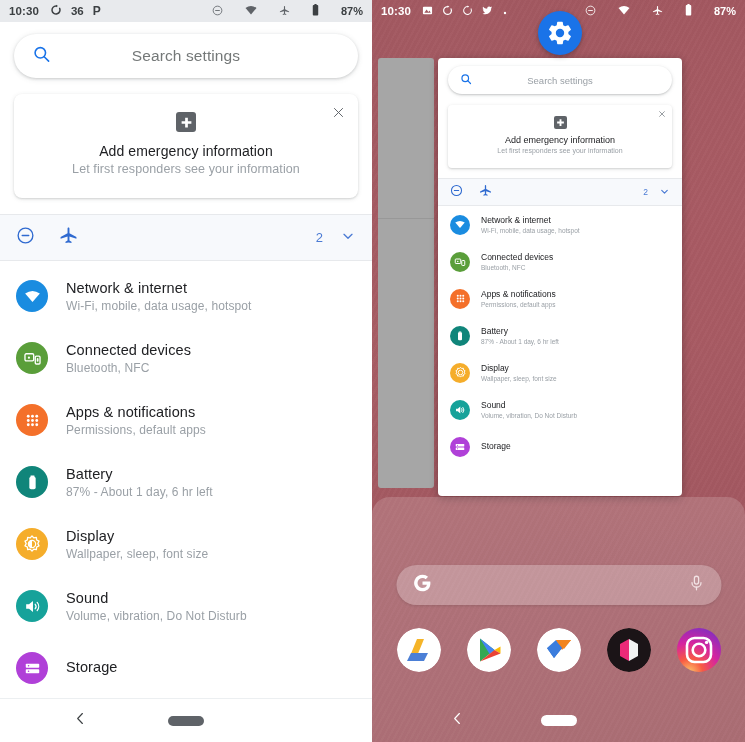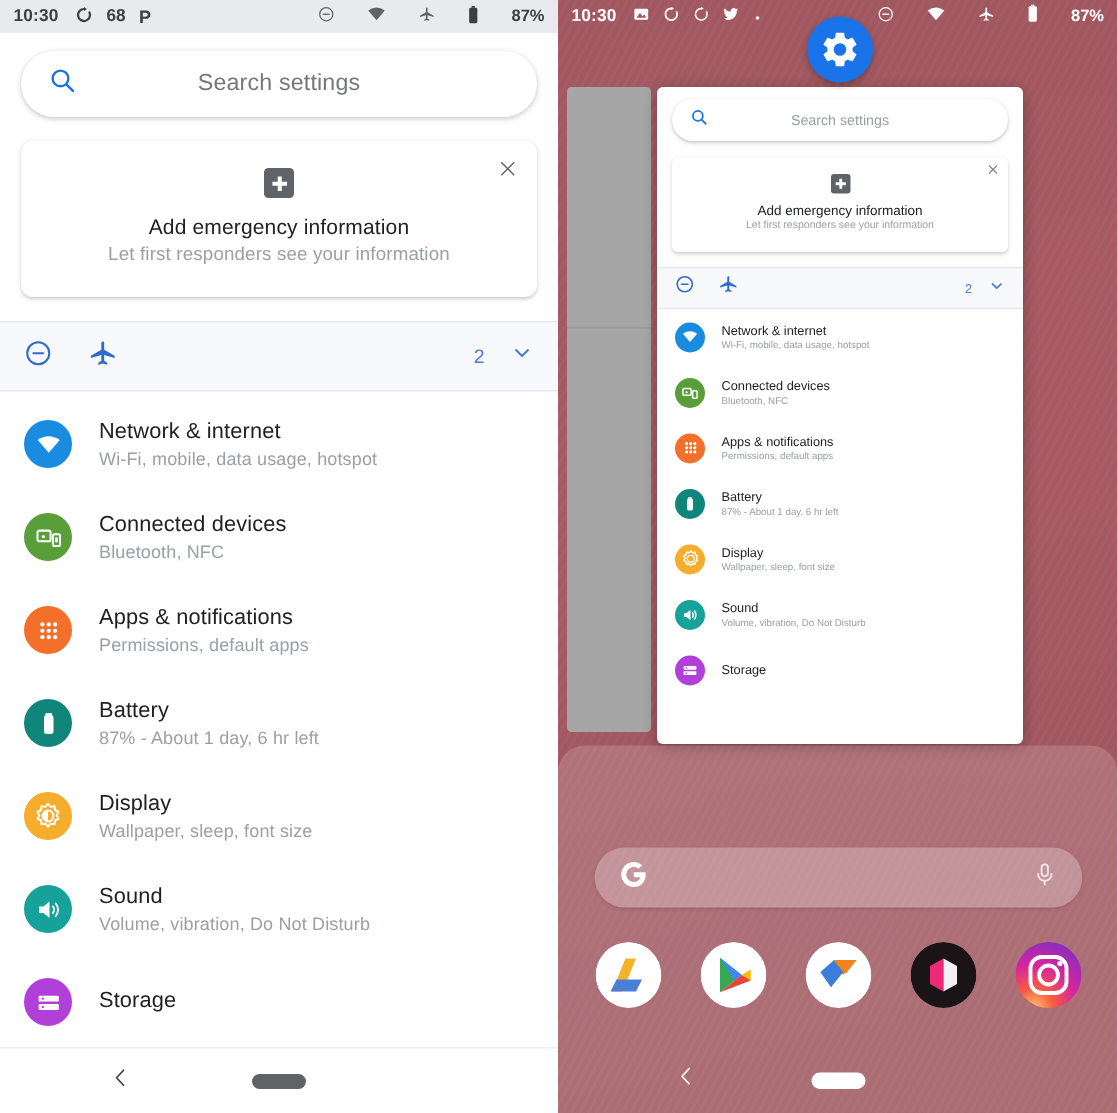--- a/index.html
+++ b/index.html
@@ -210,21 +210,21 @@
 
     <div class="statusbar-l">
       <span class="sb-clock">10:30</span>
       <span class="sb-left-icons">
         <span>
           <svg width="12" height="12" viewBox="0 0 24 24">
               <path d="M12 4a8 8 0 1 0 7.3 4.7" fill="none" stroke="#3c4043" stroke-width="3" stroke-linecap="round"></path>
               <path d="M12 1.5 L12 6.5 L16 4z" fill="#3c4043"></path>
             </svg>
         </span>
-        <span style="font-size:11.5px;color:#3c4043;font-weight:700">68</span>
+        <span style="font-size:11.5px;color:#3c4043;font-weight:700">36</span>
         <span style="font-size:12px;color:#3c4043;font-weight:700">P</span>
       </span>
       <span class="sb-right">
         <span>
           <svg width="11" height="11" viewBox="0 0 24 24">
               <circle cx="12" cy="12" r="9.5" fill="none" stroke="#5f6368" stroke-width="1.8"></circle>
               <rect x="7" y="11" width="10" height="1.9" fill="#5f6368"></rect>
             </svg>
         </span>
         <span>

